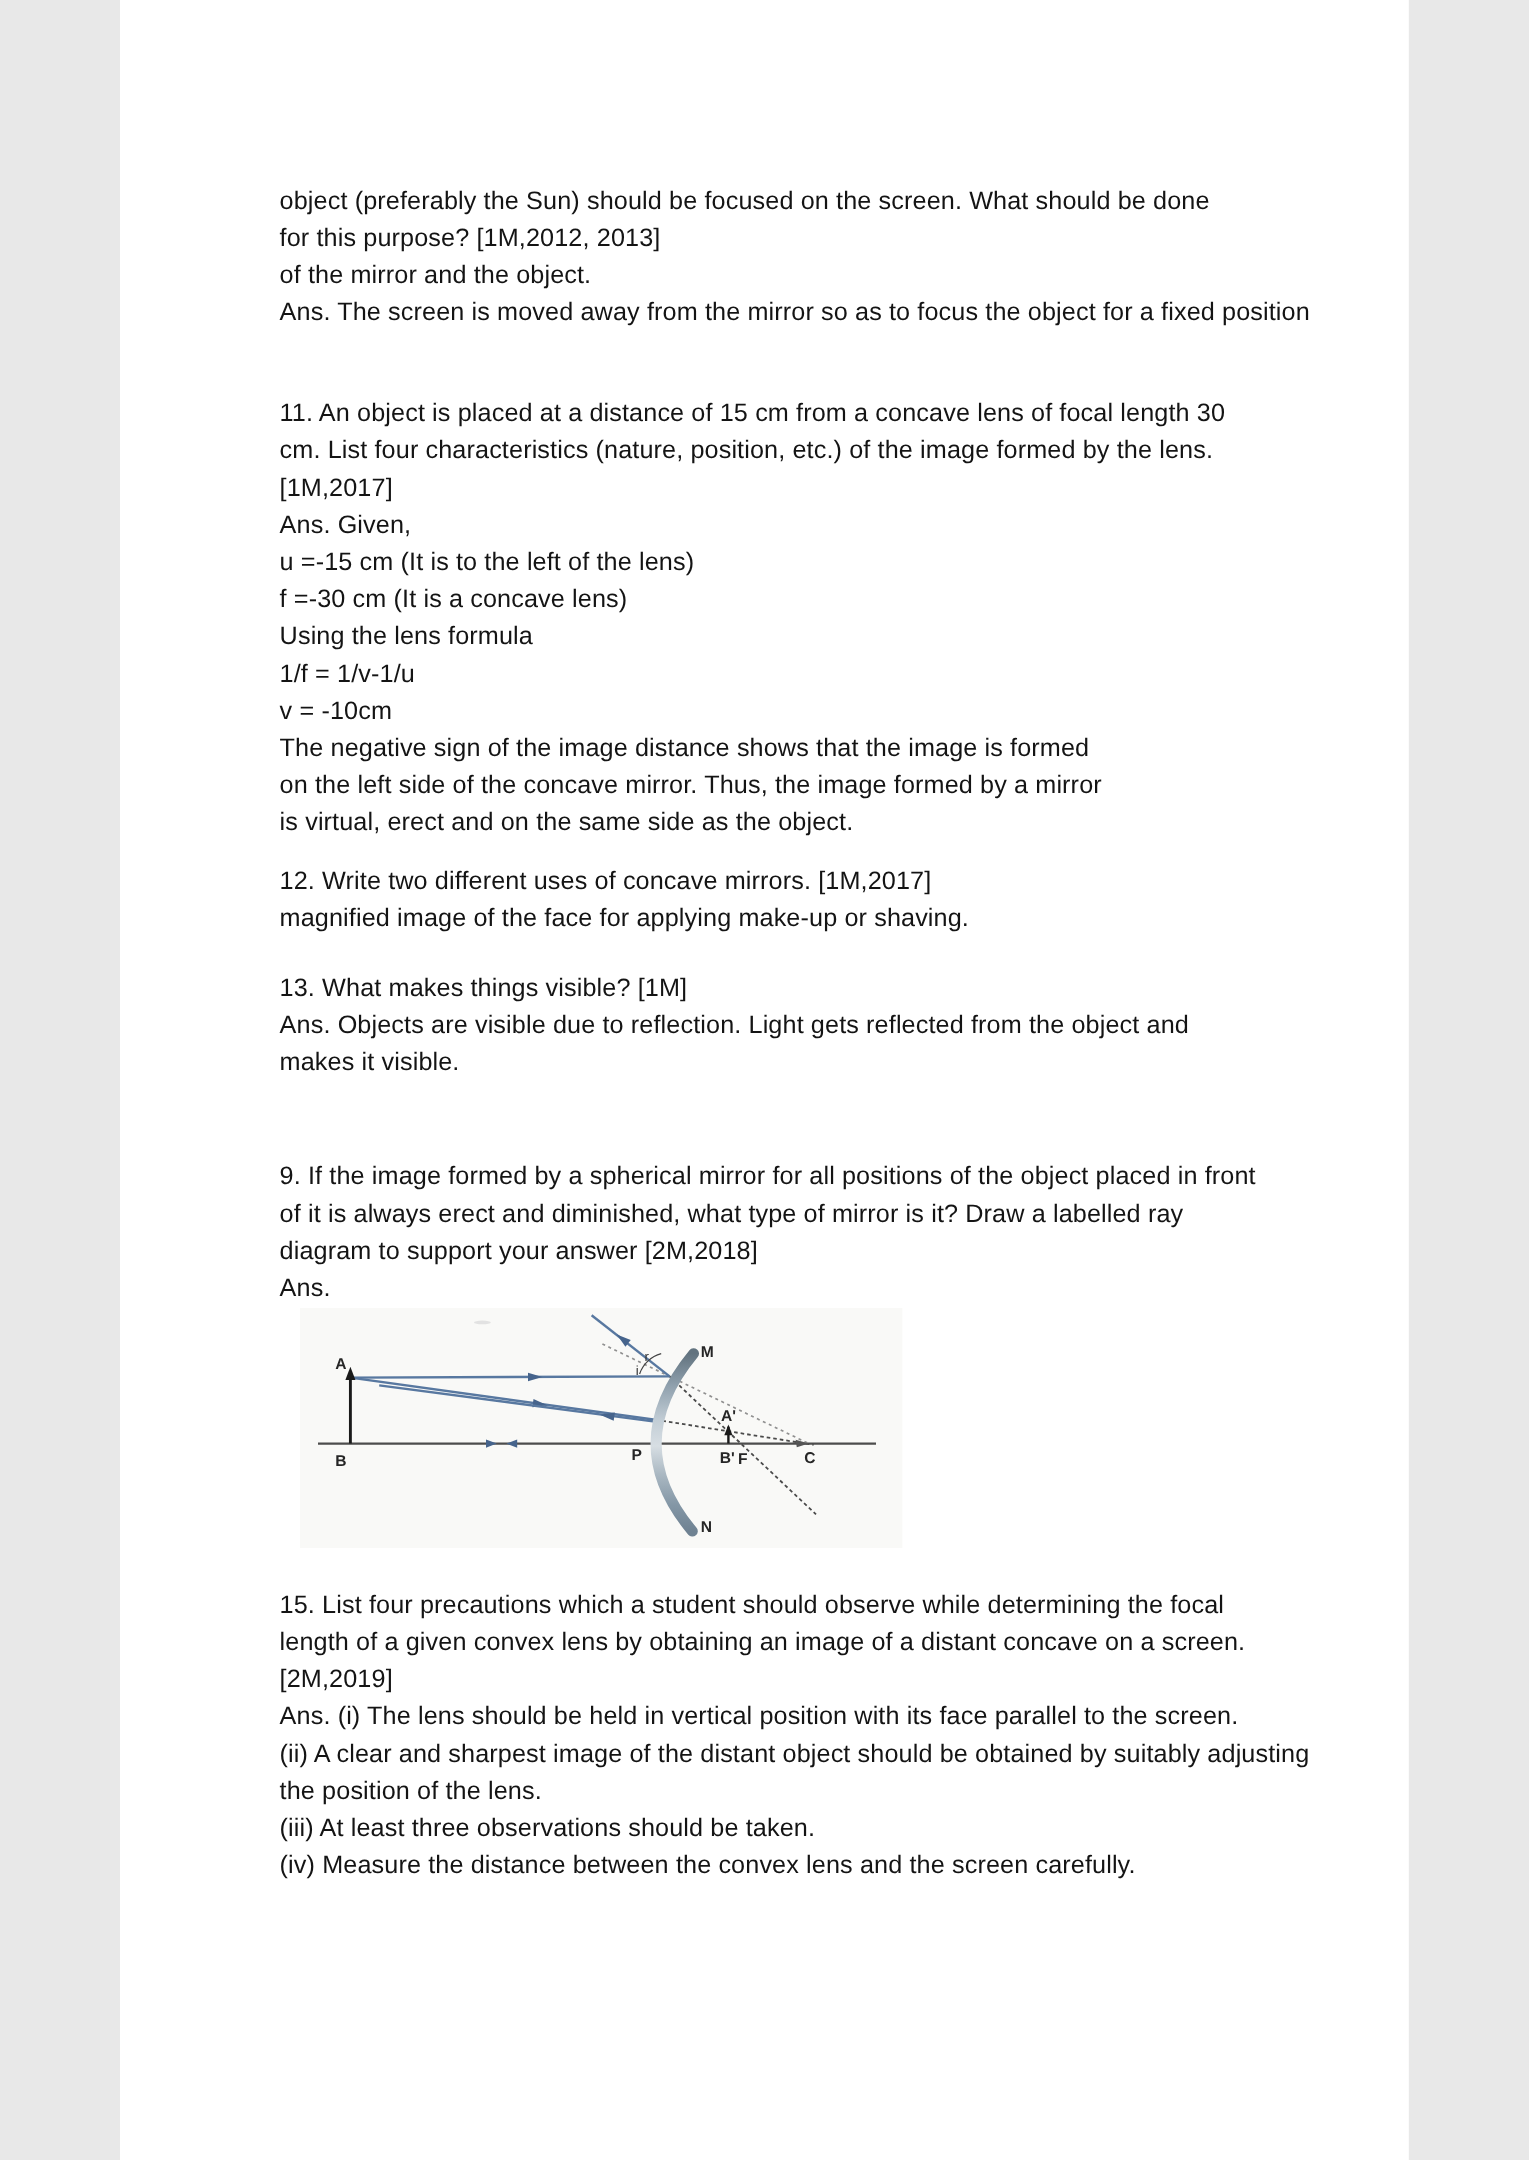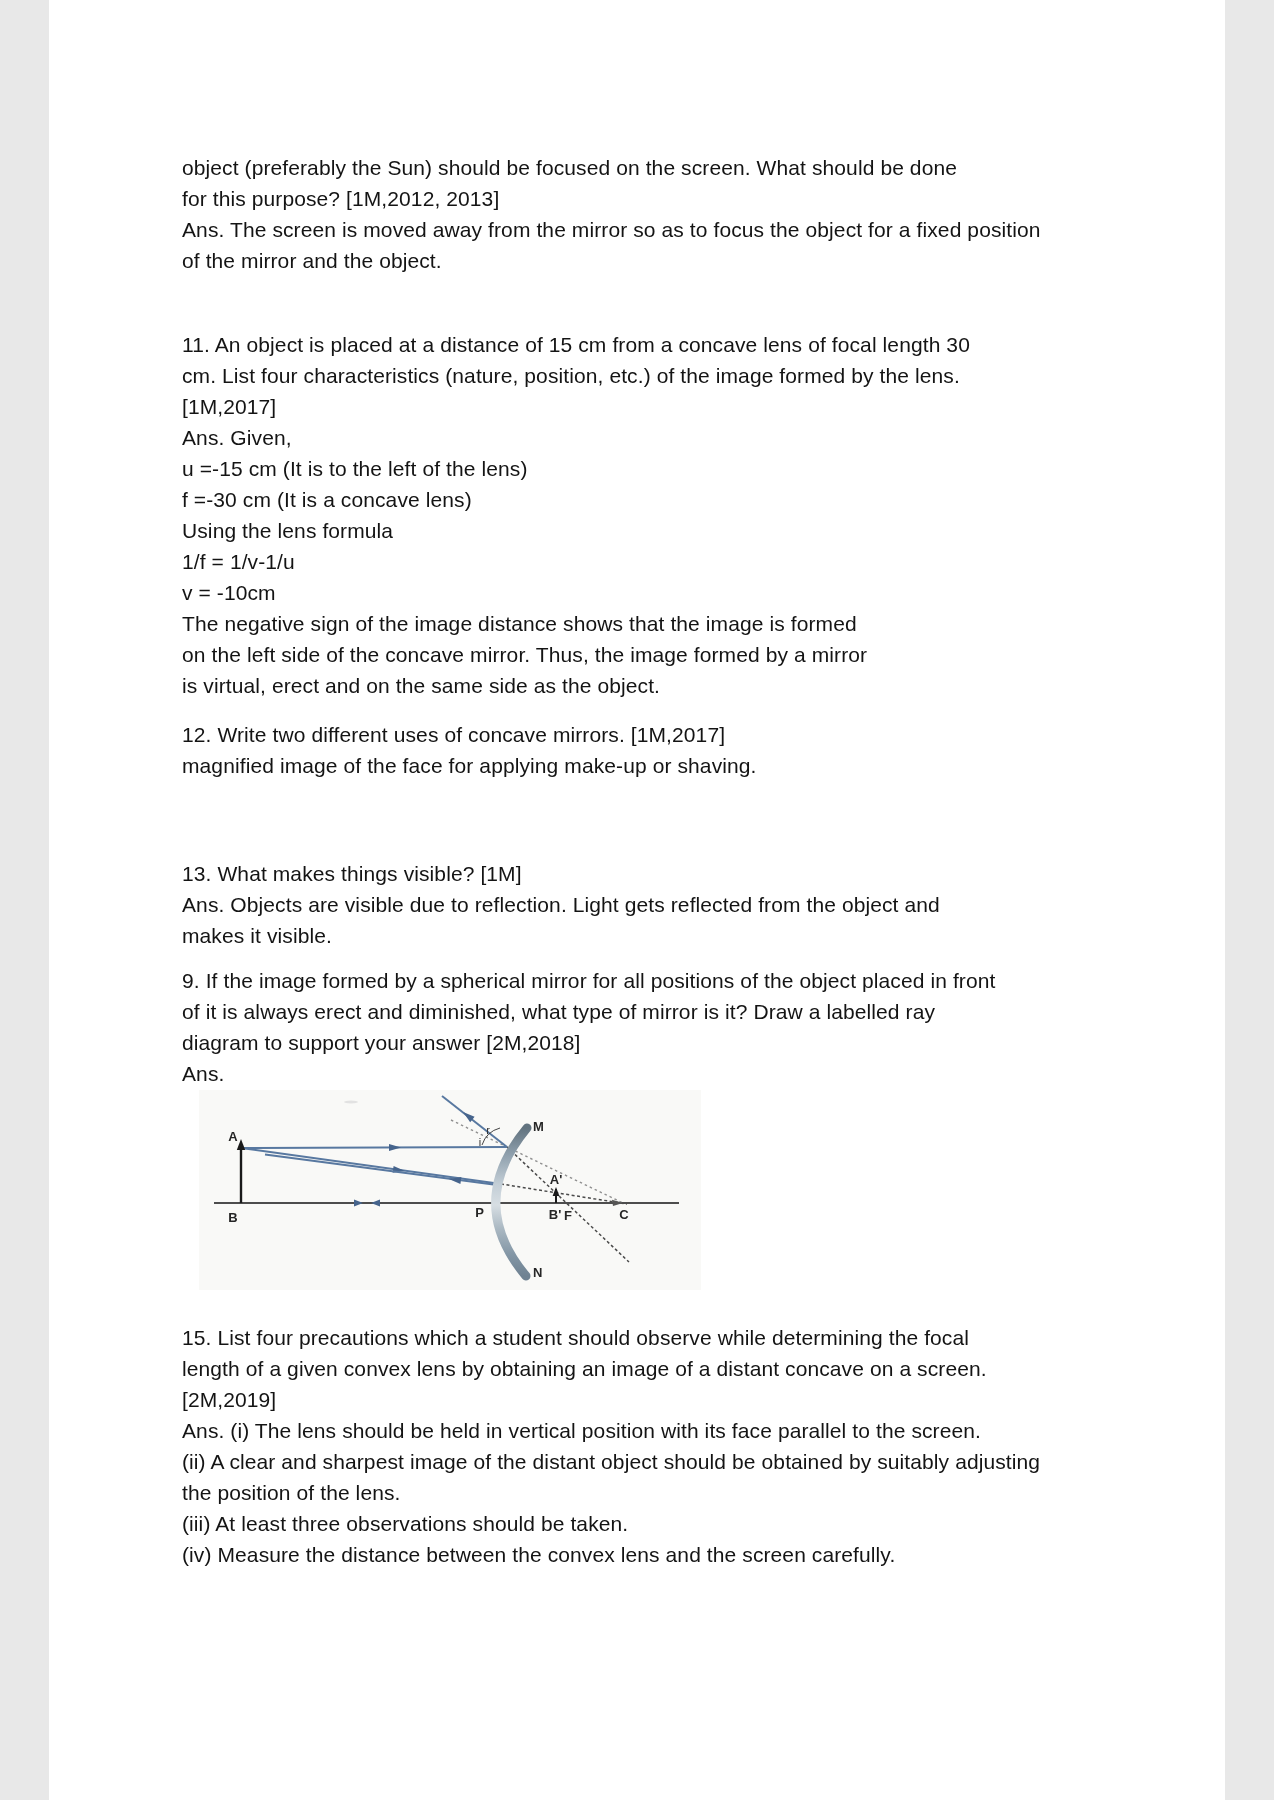--- a/index.html
+++ b/index.html
@@ -1,18 +1,18 @@
 <!DOCTYPE html>
 <html><head>
 <meta charset="utf-8">
 <style>
   html,body{margin:0;padding:0;background:#e8e8e8;}
   .page{
     position:relative;
-    width:1176px;height:1800px;
+    width:1074px;height:1800px;
     background:#ffffff;
     font-family:"Liberation Sans", sans-serif;
     color:#141414;
     overflow:hidden;
     margin:0 auto;
   }
   .tb{position:absolute;left:133px;}
   .ln{
     font-size:21px;
     line-height:31px;
@@ -35,22 +35,22 @@
   svg text.angle{font-size:11px;font-weight:400;fill:#333;}
 </style>
 </head>
 <body>
 
 <div class="page">
 
   <div class="tb" style="top:152px">
     <div class="ln">object (preferably the Sun) should be focused on the screen. What should be done</div>
     <div class="ln">for this purpose? [1M,2012, 2013]</div>
+    <div class="ln">of the mirror and the object.</div>
     <div class="ln">Ans. The screen is moved away from the mirror so as to focus the object for a fixed position</div>
-    <div class="ln">of the mirror and the object.</div>
   </div>
 
   <div class="tb" style="top:329px">
     <div class="ln">11. An object is placed at a distance of 15 cm from a concave lens of focal length 30</div>
     <div class="ln">cm. List four characteristics (nature, position, etc.) of the image formed by the lens.</div>
     <div class="ln">[1M,2017]</div>
     <div class="ln">Ans. Given,</div>
     <div class="ln">u =-15 cm (It is to the left of the lens)</div>
     <div class="ln">f =-30 cm (It is a concave lens)</div>
     <div class="ln">Using the lens formula</div>
@@ -59,21 +59,21 @@
     <div class="ln">The negative sign of the image distance shows that the image is formed</div>
     <div class="ln">on the left side of the concave mirror. Thus, the image formed by a mirror</div>
     <div class="ln">is virtual, erect and on the same side as the object.</div>
   </div>
 
   <div class="tb" style="top:719px">
     <div class="ln">12. Write two different uses of concave mirrors. [1M,2017]</div>
     <div class="ln">magnified image of the face for applying make-up or shaving.</div>
   </div>
 
-  <div class="tb" style="top:858px">
+  <div class="tb" style="top:808px">
     <div class="ln">13. What makes things visible? [1M]</div>
     <div class="ln">Ans. Objects are visible due to reflection. Light gets reflected from the object and</div>
     <div class="ln">makes it visible.</div>
   </div>
 
   <div class="tb" style="top:965px">
     <div class="ln">9. If the image formed by a spherical mirror for all positions of the object placed in front</div>
     <div class="ln">of it is always erect and diminished, what type of mirror is it? Draw a labelled ray</div>
     <div class="ln">diagram to support your answer [2M,2018]</div>
     <div class="ln">Ans.</div>

